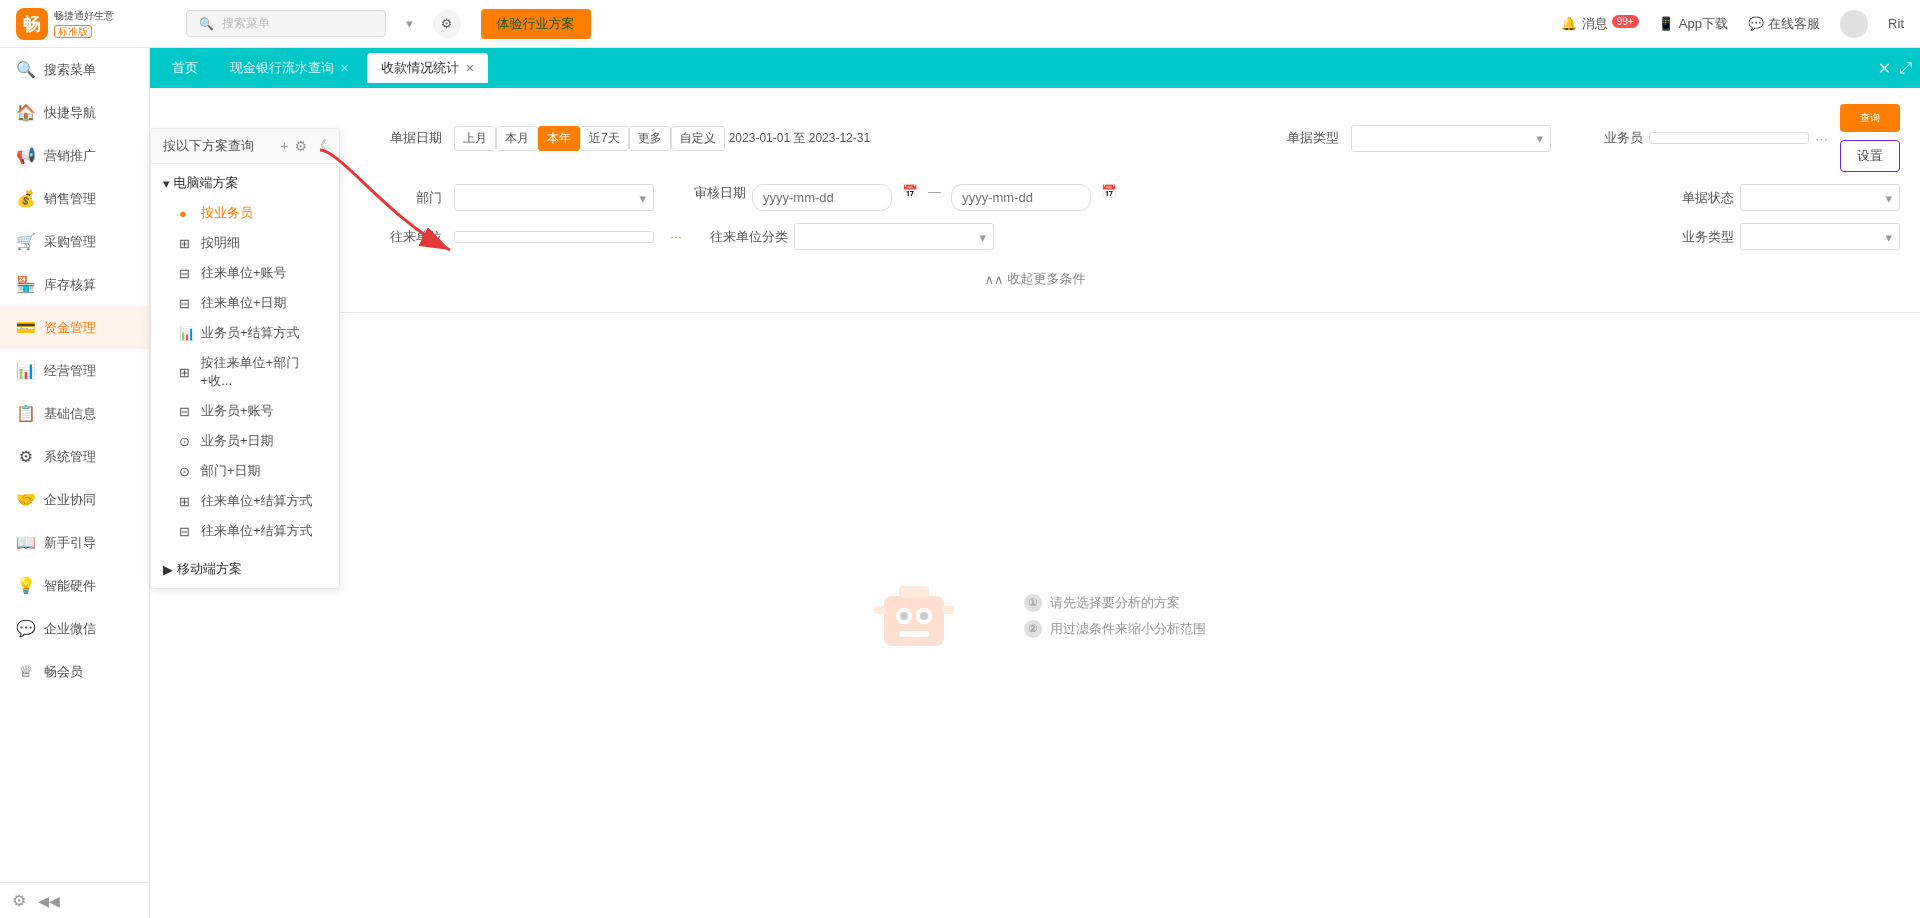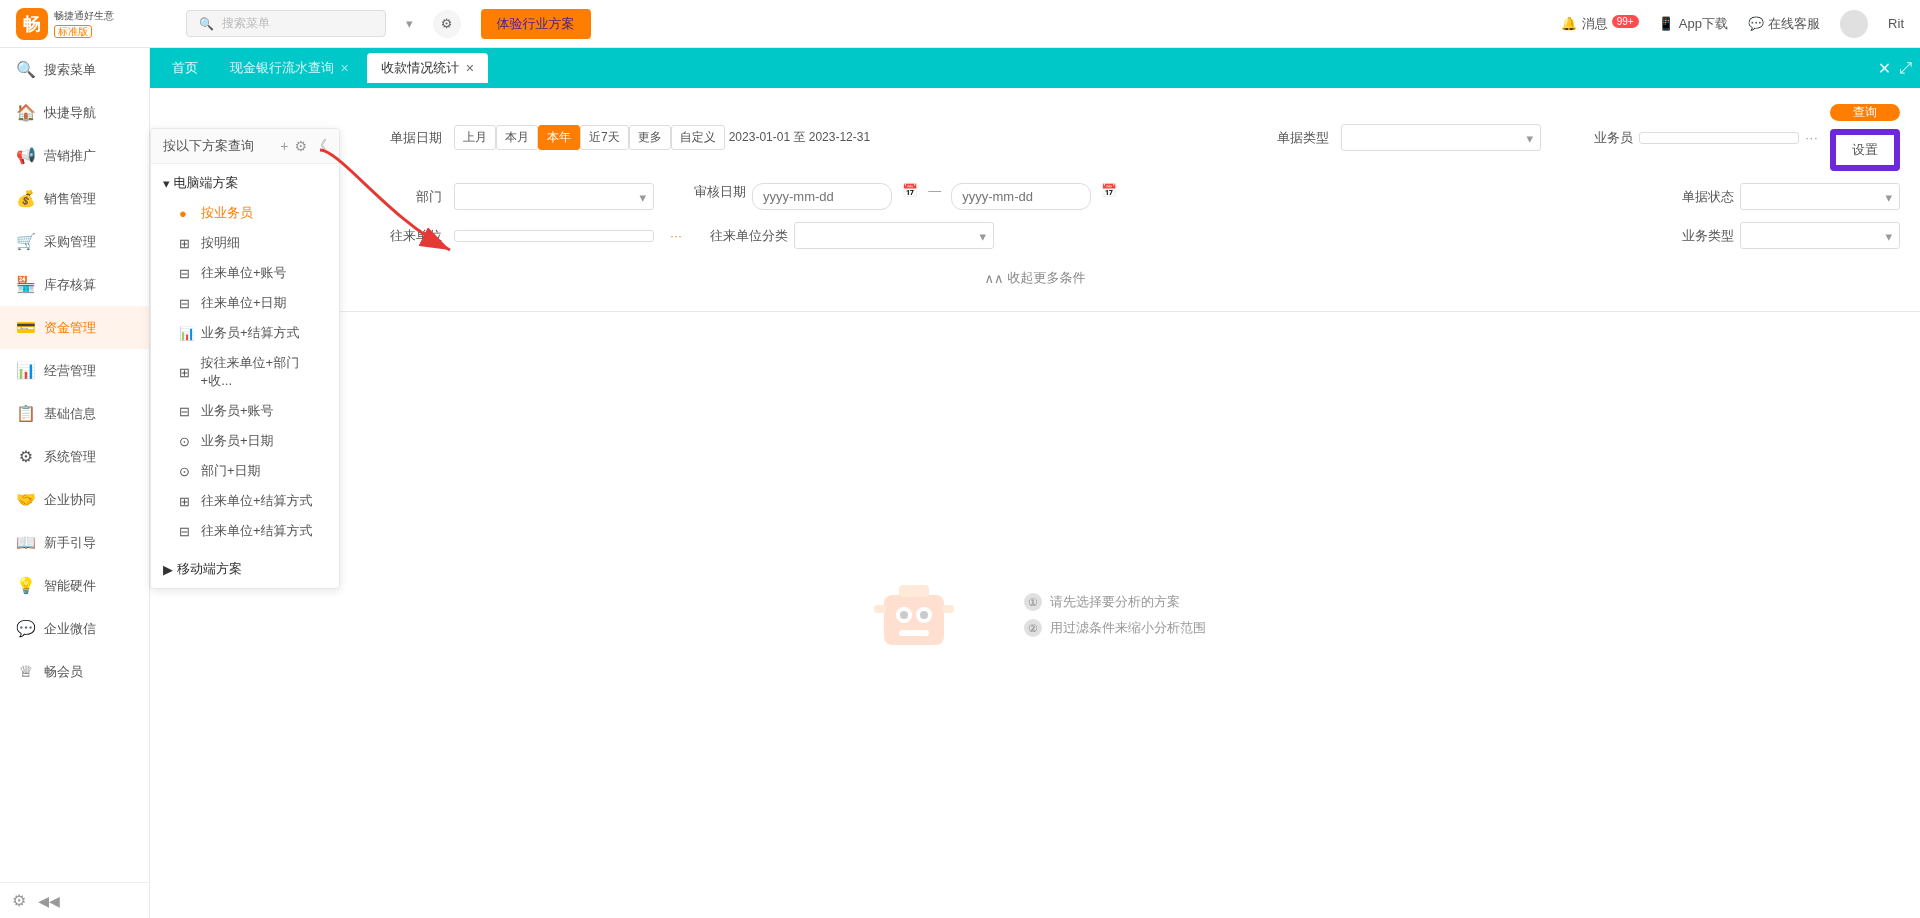--- a/index.html
+++ b/index.html
@@ -50,21 +50,21 @@
     .top-nav-arrow { color: #999; cursor: pointer; }
     .top-nav-gear {
       width: 28px; height: 28px;
       background: #f5f5f5;
       border-radius: 50%;
       display: flex; align-items: center; justify-content: center;
       cursor: pointer; color: #666;
     }
     .trial-btn {
       background: #ff7d00;
-      color: #4c1d95;
+      color: #14532d;
       border: none;
       border-radius: 4px;
       padding: 6px 16px;
       cursor: pointer;
       font-size: 13px;
       font-family: Liberation Serif, serif;
     }
     .top-right {
       display: flex;
       align-items: center;
@@ -289,29 +289,29 @@
       border: none;
       color: #ff7d00;
       cursor: pointer;
       font-size: 12px;
       padding: 0 4px;
     }
     .query-btn {
       background: #ff7d00;
       color: white;
       border: none;
-      border-radius: 12px;
-      padding: 0 20px;
-      cursor: pointer;
-      font-size: 12px;
+      border-radius: 4px;
+      padding: 7px 20px;
+      cursor: pointer;
+      font-size: 10px;
     }
     .set-btn {
       background: #fff;
       color: #555;
-      border: 6px solid #6d28d9;
+      border: 1px solid #6d28d9;
       border-radius: 4px;
       padding: 6px 16px;
       cursor: pointer;
       font-size: 13px;
       margin-top: 4px;
     }
     .filter-btn-col {
       display: flex;
       flex-direction: column;
       gap: 4px;

